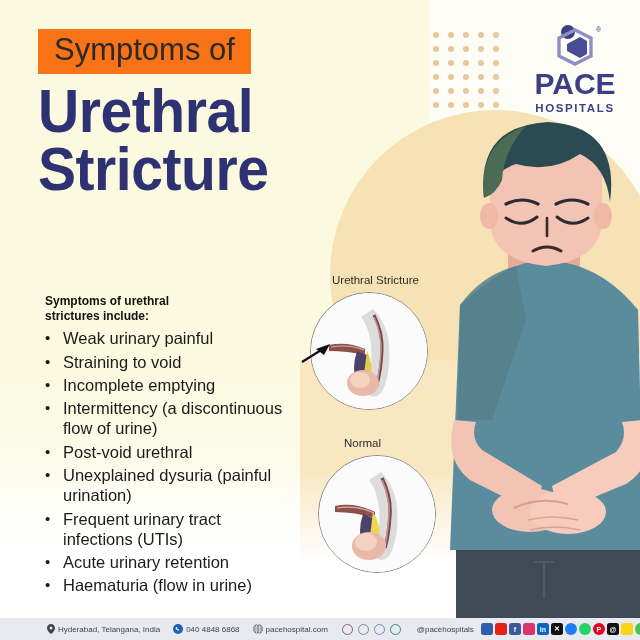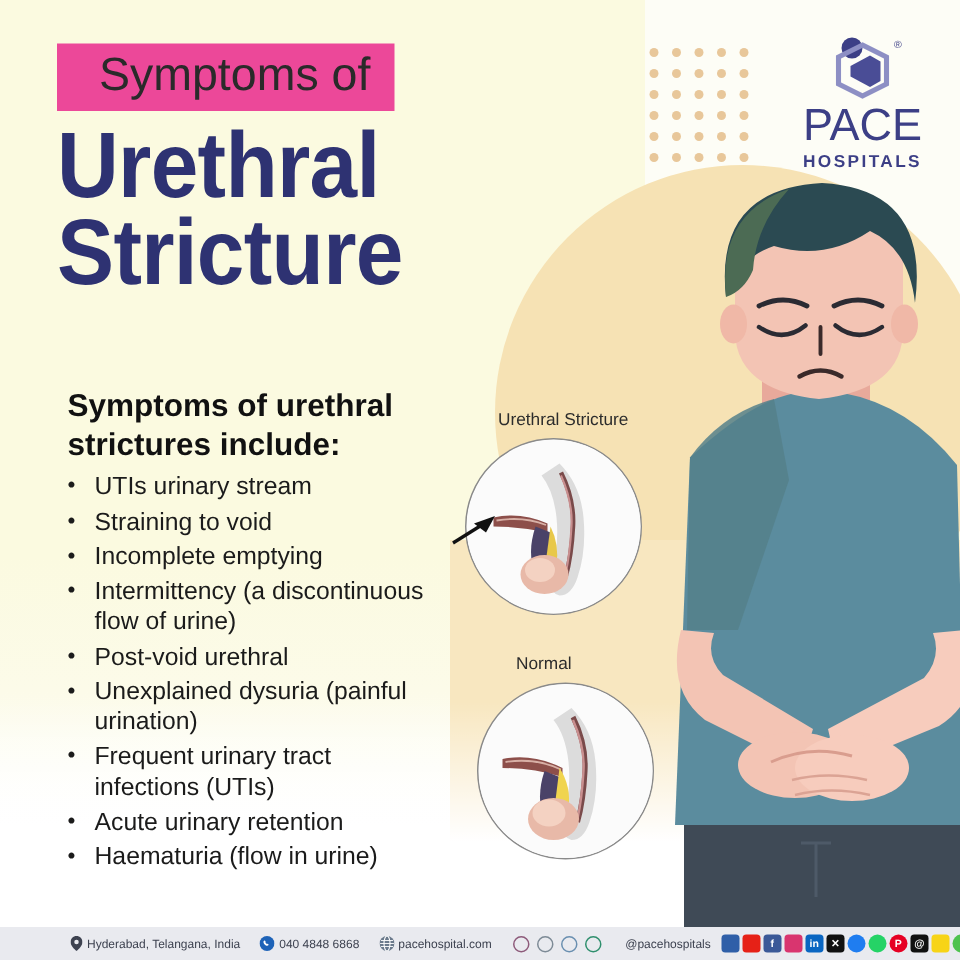--- a/index.html
+++ b/index.html
@@ -40,54 +40,54 @@
   .dot-grid .row { display:flex; gap:9px; margin-bottom:8px; }
   .dot-grid .dot { width:6px; height:6px; border-radius:50%; background:#e8c79a; }
 
   
   .logo { position:absolute; left:520px; top:22px; width:110px; text-align:center; }
   .logo-mark { position:relative; height:46px; }
   .hexo {
     position:absolute; left:50%; top:2px; transform:translateX(-50%);
   }
   .logo-word {
-    font-size:30px; font-weight:normal; letter-spacing:0px;
+    font-size:30px; font-weight:bold; letter-spacing:0px;
     color:#3c3f86; line-height:1; margin-top:1px;
   }
   .logo-sub {
     font-size:11.5px; font-weight:bold; letter-spacing:1.6px;
     color:#3c3f86; margin-top:3px;
   }
 
   
   .kicker {
     position:absolute; left:38px; top:29px;
-    background:#ec4899; color:#2a2a2a;
+    background:#f97316; color:#2a2a2a;
     font-size:31px; line-height:1.12;
-    padding:4px 16px 6px 28px;
+    padding:4px 16px 6px 16px;
     white-space:nowrap;
   }
   .title {
     position:absolute; left:38px; top:82px;
     color:#2e3272;
     font-size:62px;
     font-weight:bold;
     line-height:0.93;
     letter-spacing:-0.5px;
     transform:scaleX(0.92);
     transform-origin:left top;
     white-space:nowrap;
   }
   .title span { display:block; }
 
   
   .sym { position:absolute; left:45px; top:258px; width:250px; }
   .sym-head {
-    font-size:21px; font-weight:bold; color:#111;
-    line-height:1.22; margin-bottom:5px;
+    font-size:12px; font-weight:bold; color:#111;
+    line-height:1.22; margin-bottom:5px;margin-top:36px;
   }
   .sym ul { list-style:none; }
   .sym li {
     display:flex; align-items:flex-start;
     font-size:16.5px; color:#1b1b1b; line-height:1.23;
     margin-bottom:3px;
   }
   .sym li .bt { width:18px; flex:0 0 18px; text-align:left; font-size:15px; line-height:1.3; }
   .sym li .tx { flex:1; }
 
@@ -205,21 +205,21 @@
 </div>
 
 <div class="sym">
   <div class="sym-head">
     <div>Symptoms of urethral</div>
     <div>strictures include:</div>
   </div>
   <ul>
     <li>
         <span class="bt">•</span>
-        <span class="tx">UTIs urinary stream</span>
+        <span class="tx">Weak urinary painful</span>
       </li>
     <li>
         <span class="bt">•</span>
         <span class="tx">Straining to void</span>
       </li>
     <li>
         <span class="bt">•</span>
         <span class="tx">Incomplete emptying</span>
       </li>
     <li>

